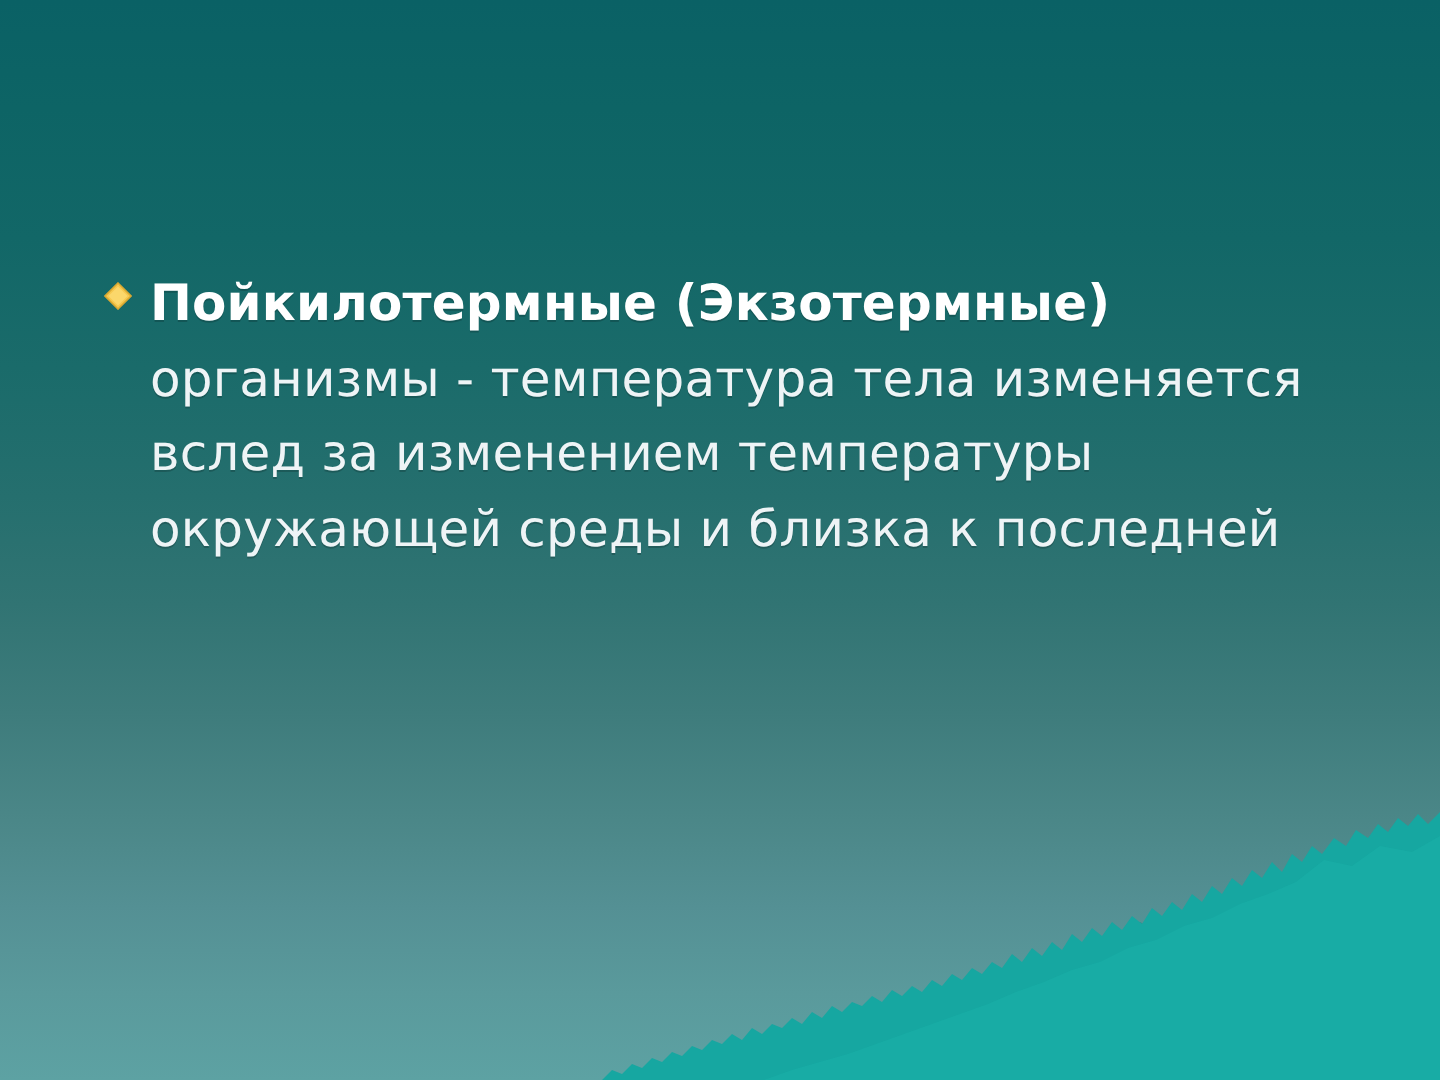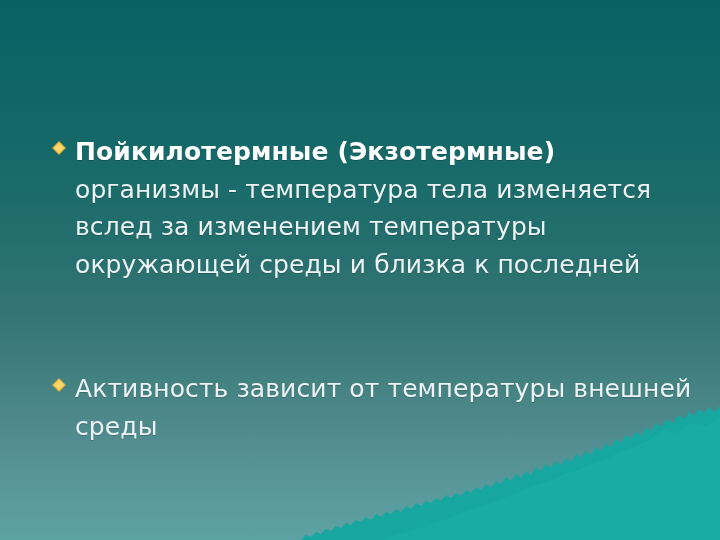--- a/index.html
+++ b/index.html
@@ -123,24 +123,15 @@
     <div class="bullet-block" id="para1">
       <div class="bullet-row">
         <svg class="diamond-icon" viewBox="0 0 14 14" aria-hidden="true">
           <polygon points="7,0.5 13.5,7 7,13.5 0.5,7" fill="#f6c84e" stroke="#d8a832" stroke-width="0.8"></polygon>
           <polygon points="7,2.2 11.8,7 7,11.8 2.2,7" fill="#fbd76b"></polygon>
         </svg>
         <p class="para"><b>Пойкилотермные (Экзотермные)</b><span> организмы - температура тела изменяется вслед за изменением температуры окружающей среды и близка к последней</span></p>
       </div>
     </div>
 
-    <div class="bullet-block" id="para2">
-      <div class="bullet-row">
-        <svg class="diamond-icon" viewBox="0 0 14 14" aria-hidden="true">
-          <polygon points="7,0.5 13.5,7 7,13.5 0.5,7" fill="#f6c84e" stroke="#d8a832" stroke-width="0.8"></polygon>
-          <polygon points="7,2.2 11.8,7 7,11.8 2.2,7" fill="#fbd76b"></polygon>
-        </svg>
-        <p class="para">Активность зависит от температуры внешней среды</p>
-      </div>
-    </div>
 
   </div>
 </div>
 
 </body></html>

